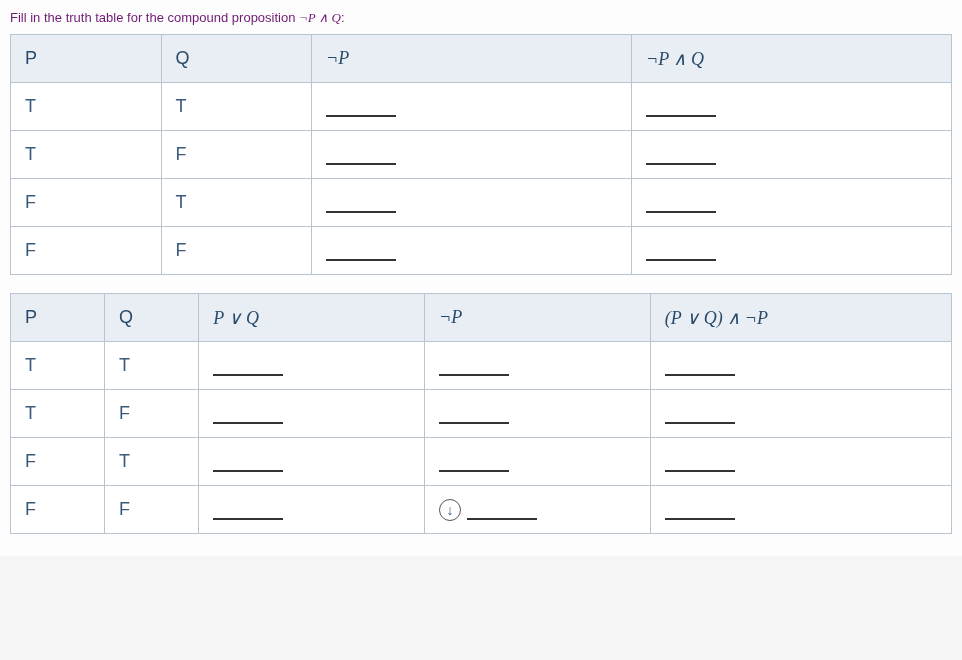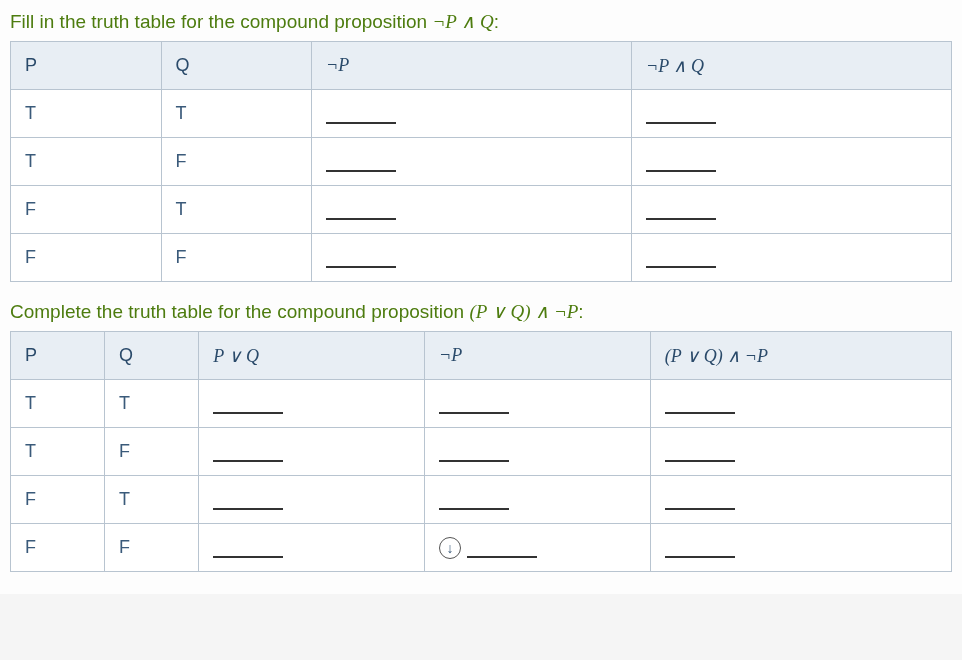--- a/index.html
+++ b/index.html
@@ -13,22 +13,22 @@
       width: 962px;
       height: 660px;
       overflow: hidden;
       color: #333;
     }
     .content {
       padding: 4px 10px;
       background: #fdfdfd;
     }
     .prompt {
-      font-size: 19px;
-      color: #4d7c0f;
+      font-size: 13px;
+      color: #701a75;
       margin: 6px 0 8px 0;
       font-weight: 400;
     }
     .math {
       font-family: 'Cambria Math', 'Times New Roman', serif;
       font-style: italic;
     }
     table {
       width: 100%;
       border-collapse: collapse;
@@ -131,24 +131,20 @@
       </tr>
       <tr>
         <td>F</td>
         <td>F</td>
         <td><span class="blank"></span></td>
         <td><span class="blank"></span></td>
       </tr>
     </tbody>
   </table>
 
-  <p class="prompt">
-    <span>Complete the truth table for the compound proposition </span>
-    <span class="math">(P ∨ Q) ∧ ¬P</span><span>:</span>
-  </p>
 
   <table class="t2">
     <colgroup>
       <col class="c1">
         <col class="c2">
         <col class="c3">
         <col class="c4">
         <col class="c5">
     </colgroup>
     <thead>

